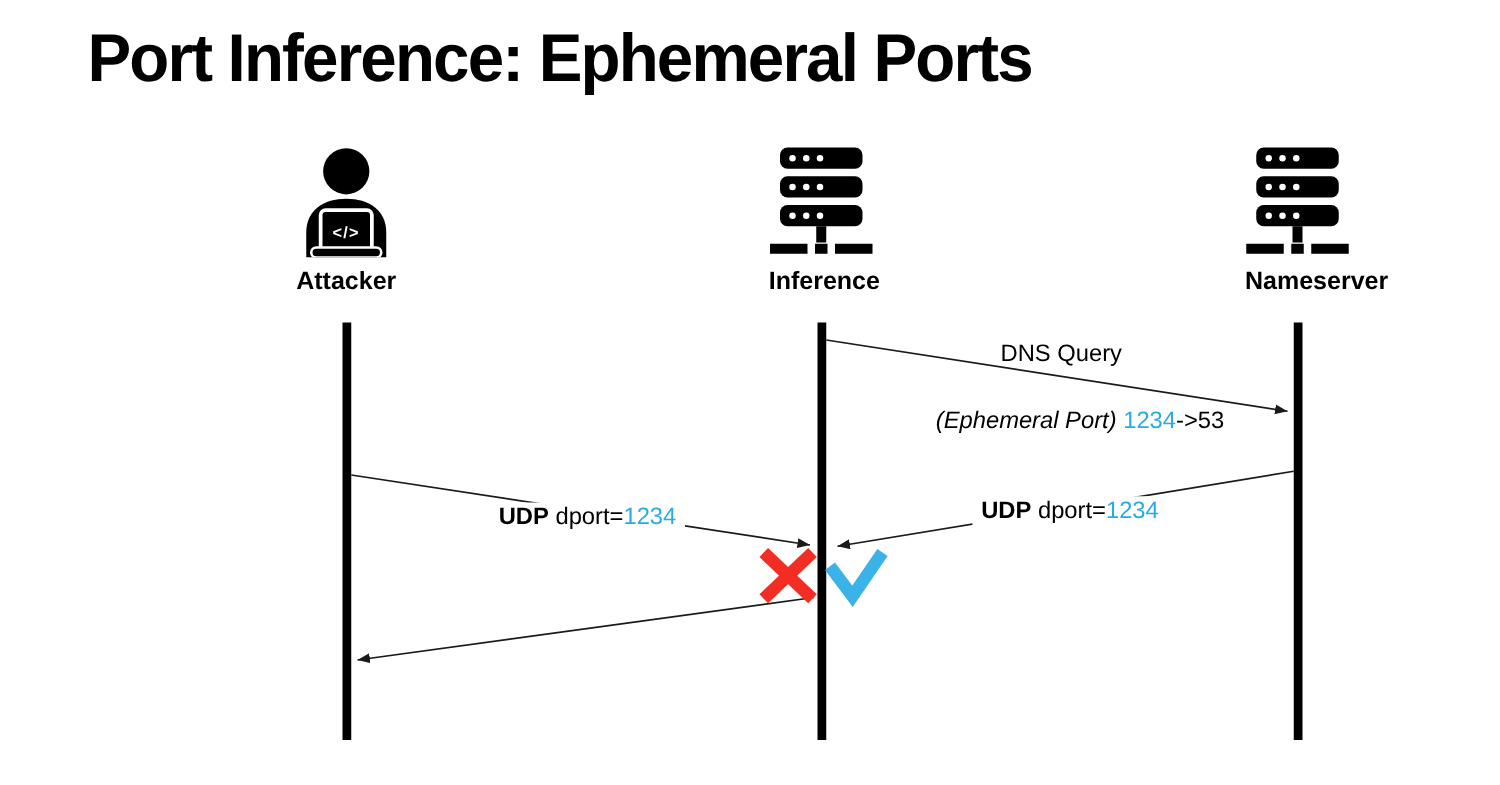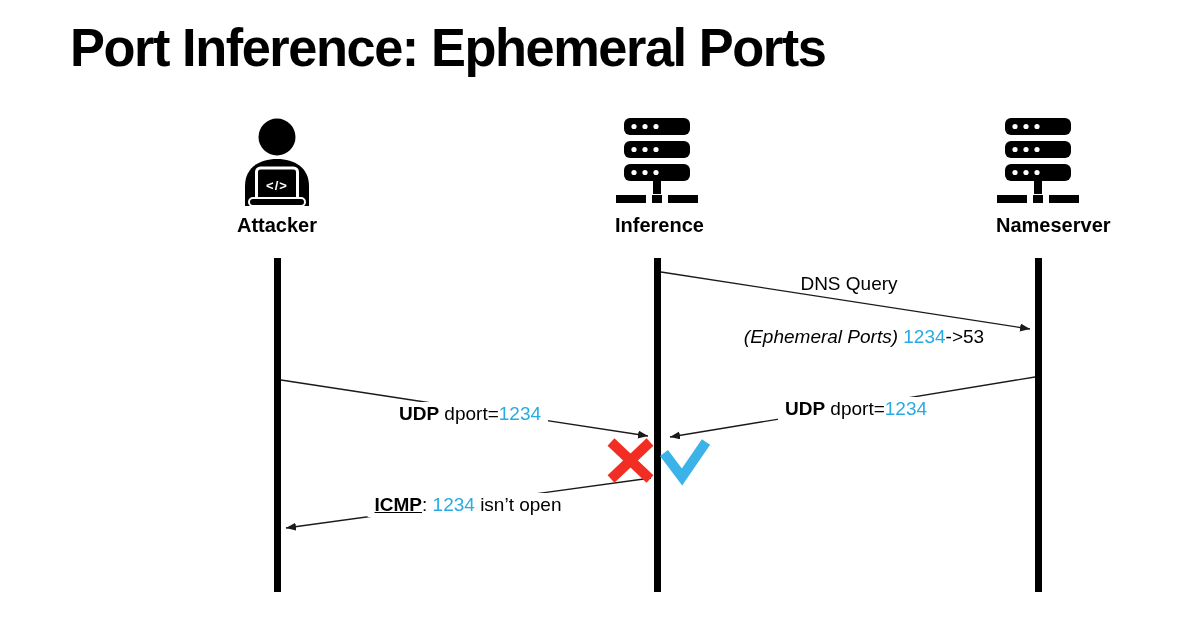--- a/index.html
+++ b/index.html
@@ -115,21 +115,20 @@
     <line class="msg-line" x1="651" y1="478" x2="286" y2="528" marker-end="url(#arrow)"></line>
     <g>
       <line class="x-stroke" x1="611" y1="442" x2="650" y2="479"></line>
       <line class="x-stroke" x1="650" y1="442" x2="611" y2="479"></line>
     </g>
     <path class="check-stroke" d="M664,453 L682,477 L706,442"></path>
   </svg>
 
   <div class="msg-label" style="left:849px;top:284px;"><span>DNS Query</span></div>
 
-  <div class="msg-label" style="left:864px;top:337px;"><span class="it">(Ephemeral Ports) </span><span class="blue">1234</span><span>-&gt;53</span></div>
+  <div class="msg-label" style="left:864px;top:337px;"><span class="it">(Ephemeral Port) </span><span class="blue">1234</span><span>-&gt;53</span></div>
 
   <div class="msg-label bg" style="left:470px;top:414px;"><span class="b">UDP</span><span> dport=</span><span class="blue">1234</span></div>
 
   <div class="msg-label bg" style="left:856px;top:409px;"><span class="b">UDP</span><span> dport=</span><span class="blue">1234</span></div>
 
-  <div class="msg-label bg" style="left:468px;top:505px;"><span class="b u"></span><span class="b u">ICMP</span><span>: </span><span class="blue">1234</span><span> isn’t open</span></div>
 
 </div>
 
 </body></html>

